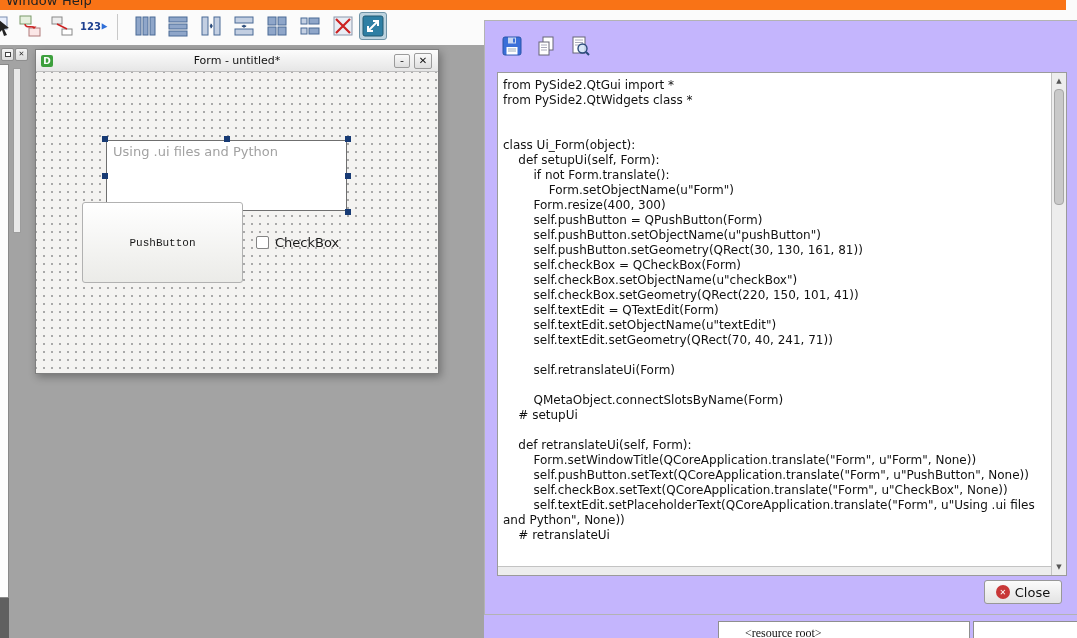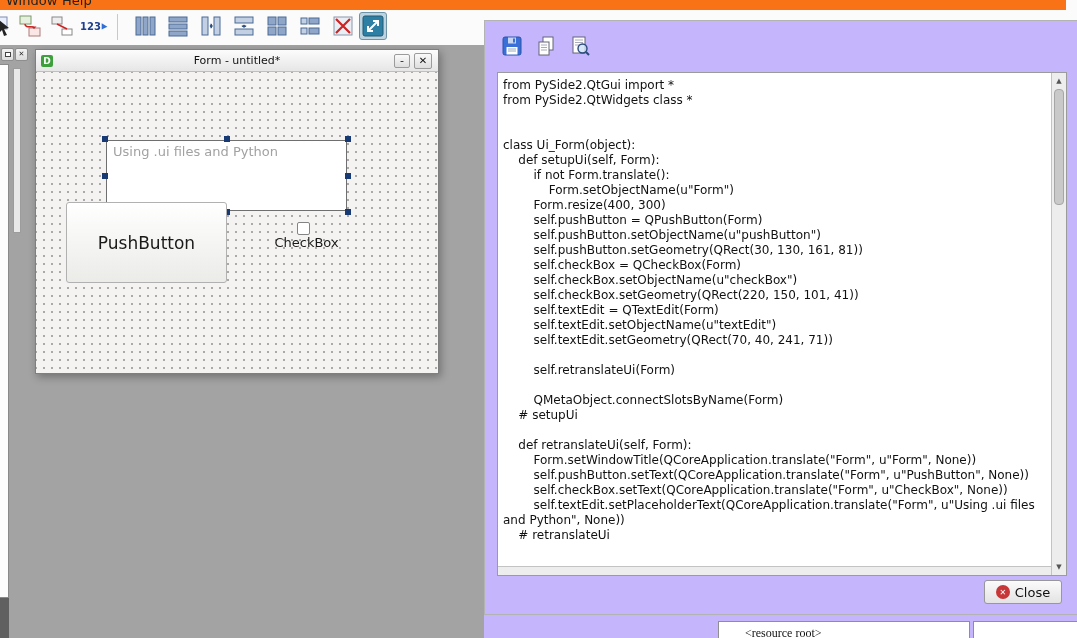--- a/index.html
+++ b/index.html
@@ -40,22 +40,22 @@
   .fw-close{position:absolute;right:6px;top:3px;width:18px;height:16px;background:linear-gradient(#fafafa,#dedede);border:1px solid #9b9b9b;border-radius:2px;font-size:10px;font-weight:bold;line-height:14px;text-align:center;color:#111;}
   .fw-canvas{position:absolute;left:0;top:22px;right:0;bottom:0;background-color:#f4f3f1;background-image:radial-gradient(circle,#a9a9a9 0.8px,rgba(0,0,0,0) 1px);background-size:8px 8px;background-position:4px 4px;}
 
   .textedit{position:absolute;left:70px;top:40px;width:241px;height:71px;background:#fff;border:1px solid #6f6f6f;margin-top:28px;}
   .placeholder{padding:3px 6px;font-size:13px;color:#a2a2a2;}
   .h{position:absolute;width:6px;height:6px;background:#173a74;}
   .h-tl{left:-5px;top:-5px}.h-tm{left:calc(50% - 3px);top:-5px}.h-tr{right:-5px;top:-5px}
   .h-ml{left:-5px;top:calc(50% - 3px)}.h-mr{right:-5px;top:calc(50% - 3px)}
   .h-bl{left:-5px;bottom:-5px}.h-bm{left:calc(50% - 3px);bottom:-5px}.h-br{right:-5px;bottom:-5px}
 
-  .pushbutton{position:absolute;left:30px;top:130px;width:161px;height:81px;background:linear-gradient(#ffffff,#ebebe8);border:1px solid #b1b1b1;border-radius:3px;display:flex;align-items:center;justify-content:center;font-size:17px;color:#1a1a1a;}
-  .checkbox{position:absolute;left:220px;top:150px;width:101px;height:41px;display:flex;align-items:center;flex-direction:column;}
+  .pushbutton{position:absolute;left:46px;top:130px;width:161px;height:81px;background:linear-gradient(#ffffff,#ebebe8);border:1px solid #b1b1b1;border-radius:3px;display:flex;align-items:center;justify-content:center;font-size:11px;color:#1a1a1a;font-family:Liberation Mono, monospace;}
+  .checkbox{position:absolute;left:220px;top:150px;width:101px;height:41px;display:flex;align-items:center;}
   .cb-box{width:13px;height:13px;background:#fff;border:1px solid #848484;border-radius:2px;margin-right:6px;flex:none;}
   .cb-label{font-size:13px;color:#1a1a1a;}
 
   
   .code-dialog{position:absolute;left:484px;top:20px;width:593px;height:595px;background:#c4b5fd;border:1px solid #b3b3b3;border-right:none;z-index:6;}
   .cd-toolbar{position:absolute;left:14px;top:12px;height:30px;display:flex;gap:8px;}
   .cd-btn{width:26px;height:26px;display:flex;align-items:center;justify-content:center;border-radius:3px;}
   .code-area{position:absolute;left:12px;top:51px;width:570px;height:504px;background:#fff;border:1px solid #9b9b9b;}
   .code-lines{position:absolute;left:0;top:0;right:16px;bottom:9px;overflow:hidden;padding:5px 2px 0 5px;}
   .code-line{font-size:12px;line-height:15px;min-height:15px;white-space:pre;color:#111;}

